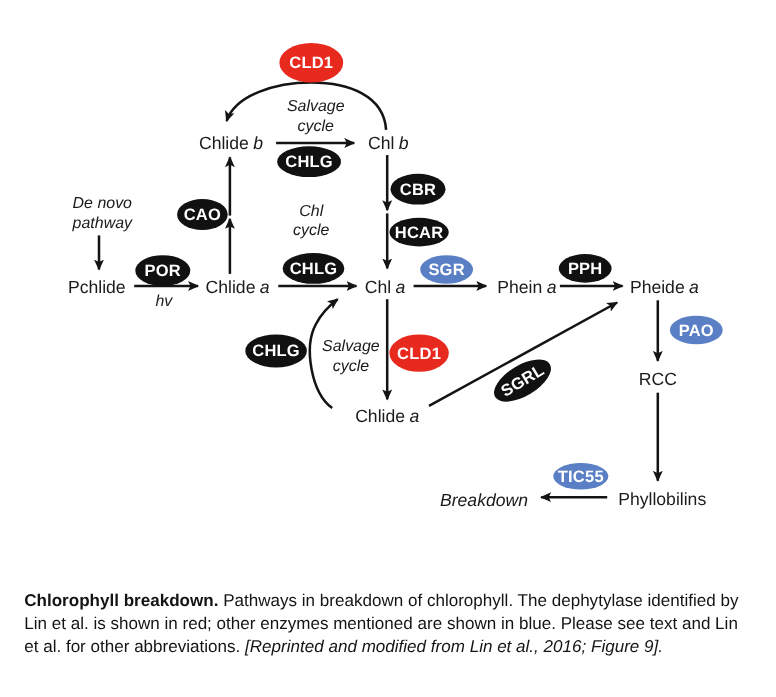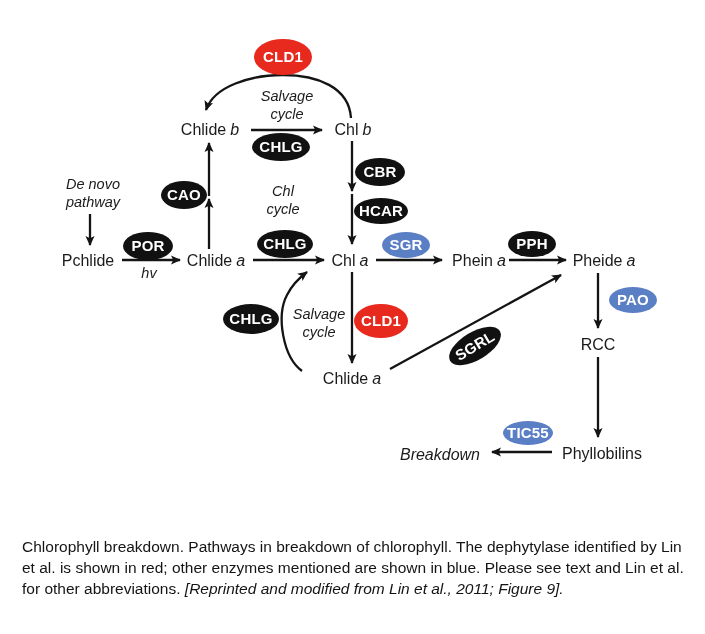--- a/index.html
+++ b/index.html
@@ -12,21 +12,21 @@
   svg{display:block;}
   .node-label{font-size:16px;fill:#1b1b1b;}
   .node-italic{font-style:italic;}
   .enzyme-label{font-size:15px;font-weight:bold;fill:#ffffff;letter-spacing:.2px;}
   .annotation{font-size:14.5px;font-style:italic;fill:#1b1b1b;}
   .arrow{stroke:#141414;stroke-width:2.3;fill:none;}
   .caption{
     position:absolute;left:22px;top:536px;width:662px;margin:0;
     font-size:15.5px;line-height:1.36;color:#141414;text-align:left;
   }
-  .cap-bold{font-weight:normal;}
+  .cap-bold{font-weight:bold;}
   .cap-italic{font-style:italic;}
 </style>
 </head>
 <body>
 
 <div class="figure">
 
   <svg width="705" height="530" viewBox="0 0 705 530">
     <defs>
       <marker id="ah" markerUnits="userSpaceOnUse" markerWidth="11" markerHeight="10" refX="9" refY="5" orient="auto">
@@ -133,15 +133,15 @@
         <ellipse cx="475" cy="346" rx="29" ry="14" fill="#111111"></ellipse>
         <text class="enzyme-label" x="475" y="351" text-anchor="middle">SGRL</text>
       </g>
       <g>
         <ellipse cx="528" cy="433" rx="25" ry="12" fill="#5b7fc5"></ellipse>
         <text class="enzyme-label" x="528" y="438" text-anchor="middle">TIC55</text>
       </g>
     </g>
   </svg>
 
-  <p class="caption"><span class="cap-bold">Chlorophyll breakdown.</span><span> Pathways in breakdown of chlorophyll. The dephytylase identified by Lin et al. is shown in red; other enzymes mentioned are shown in blue. Please see text and Lin et al. for other abbreviations. </span><span class="cap-italic">[Reprinted and modified from Lin et al., 2011; Figure 9].</span></p>
+  <p class="caption"><span class="cap-bold">Chlorophyll breakdown.</span><span> Pathways in breakdown of chlorophyll. The dephytylase identified by Lin et al. is shown in red; other enzymes mentioned are shown in blue. Please see text and Lin et al. for other abbreviations. </span><span class="cap-italic">[Reprinted and modified from Lin et al., 2016; Figure 9].</span></p>
 
 </div>
 
 </body></html>

